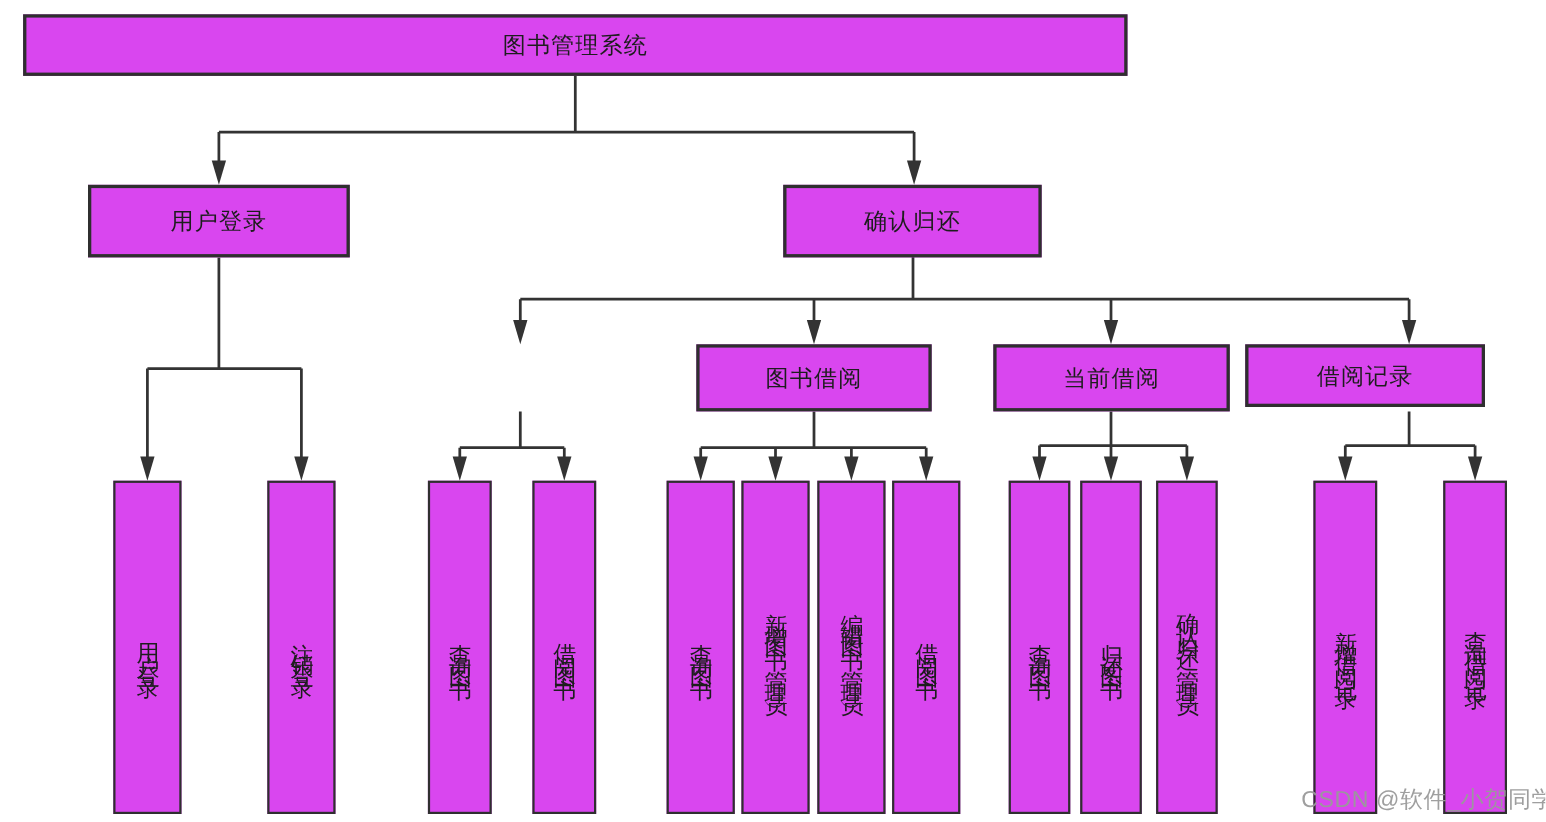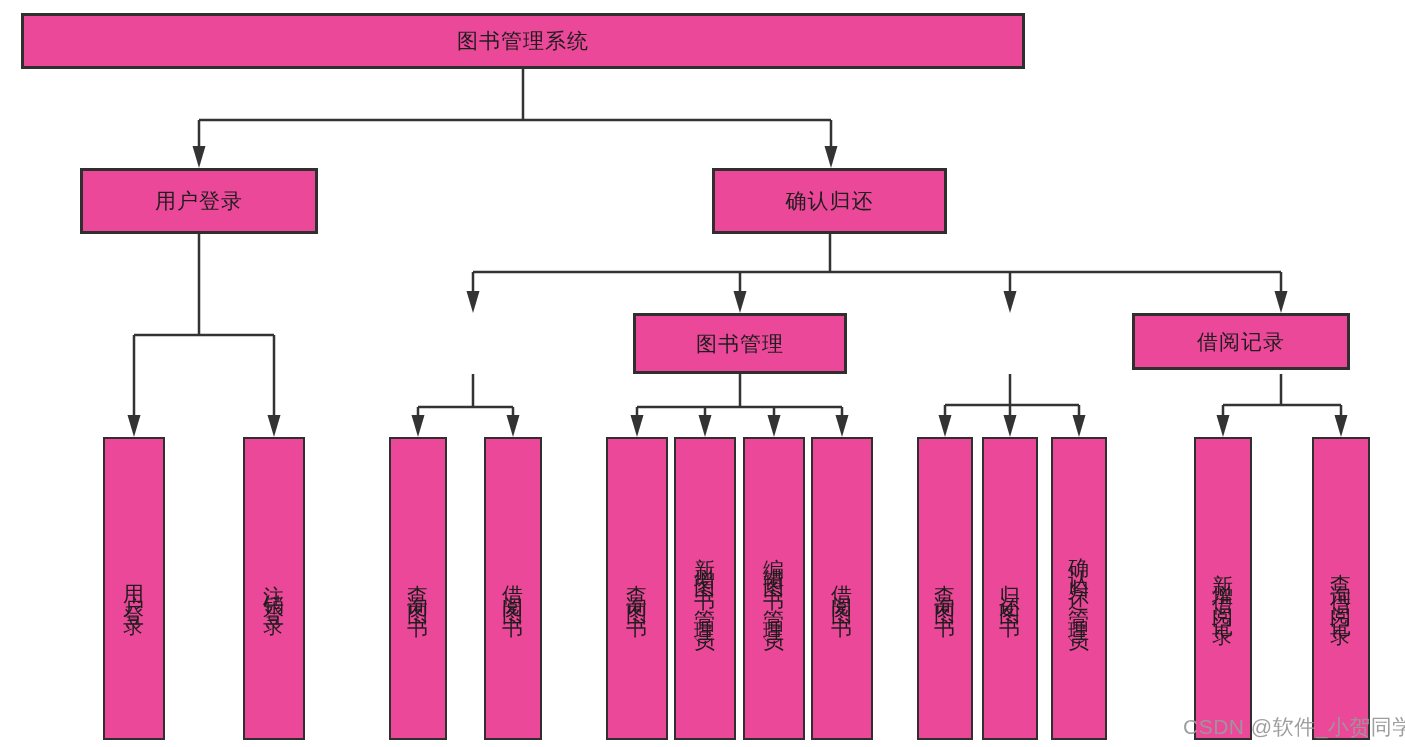--- a/index.html
+++ b/index.html
@@ -9,21 +9,21 @@
     background:#ffffff;
     font-family:"Liberation Sans","DejaVu Sans",sans-serif;
     color:#1d1d1d;
     overflow:hidden;
   }
   .connectors{position:absolute;left:0;top:0;width:1405px;height:747px;}
   .connectors path{stroke:#333333;stroke-width:2.5;fill:none;}
   .connectors polygon{fill:#333333;stroke:none;}
   .node{
     position:absolute;
-    background:#ec4899;
+    background:#d946ef;
     border:3px solid #2f2f2f;
     display:flex;align-items:center;justify-content:center;
     box-sizing:border-box;
     font-size:21px;
     letter-spacing:1px;
     text-align:center;
     z-index:2;
   }
   .leaf{border-width:2px;}
   .vtext{
@@ -89,21 +89,22 @@
       <polygon points="1216.5,415 1229.5,415 1223,437"></polygon>
       <polygon points="1334.5,415 1347.5,415 1341,437"></polygon>
     </g>
   </svg>
 
   <div class="node" style="left:21px;top:13px;width:1004px;height:56px;">图书管理系统</div>
 
   <div class="node" style="left:80px;top:168px;width:238px;height:66px;">用户登录</div>
   <div class="node" style="left:712px;top:168px;width:235px;height:66px;">确认归还</div>
 
-  <div class="node" style="left:633px;top:313px;width:214px;height:61px;">图书管理</div>
+  <div class="node" style="left:633px;top:313px;width:214px;height:61px;">图书借阅</div>
+  <div class="node" style="left:903px;top:313px;width:215px;height:61px;">当前借阅</div>
   <div class="node" style="left:1132px;top:313px;width:218px;height:57px;">借阅记录</div>
 
   <div class="node leaf" style="left:103px;top:437px;width:62px;height:303px;">
     <span class="vtext">用户登录</span>
   </div>
   <div class="node leaf" style="left:243px;top:437px;width:62px;height:303px;">
     <span class="vtext">注销登录</span>
   </div>
   <div class="node leaf" style="left:389px;top:437px;width:58px;height:303px;">
     <span class="vtext">查询图书</span>

